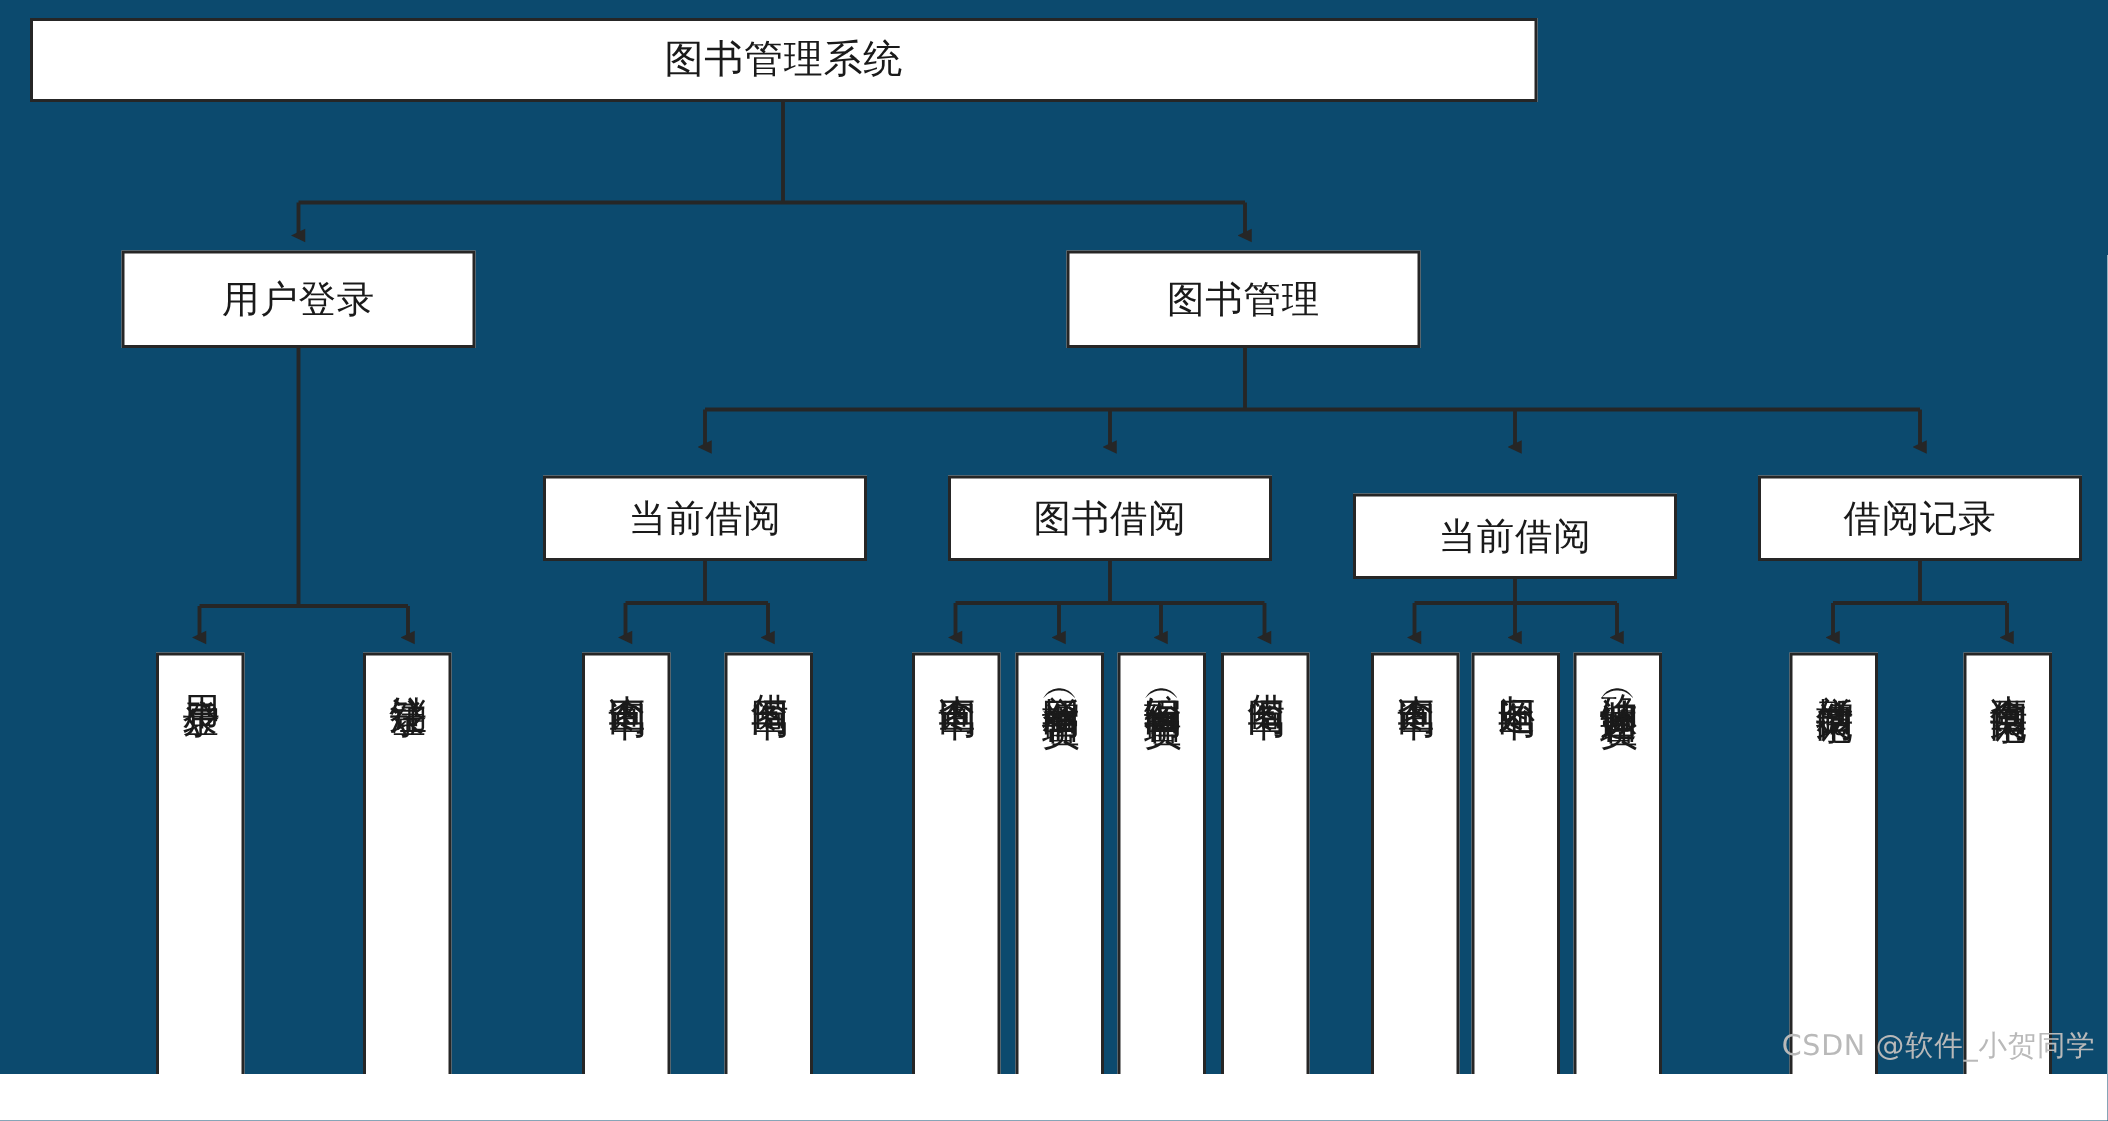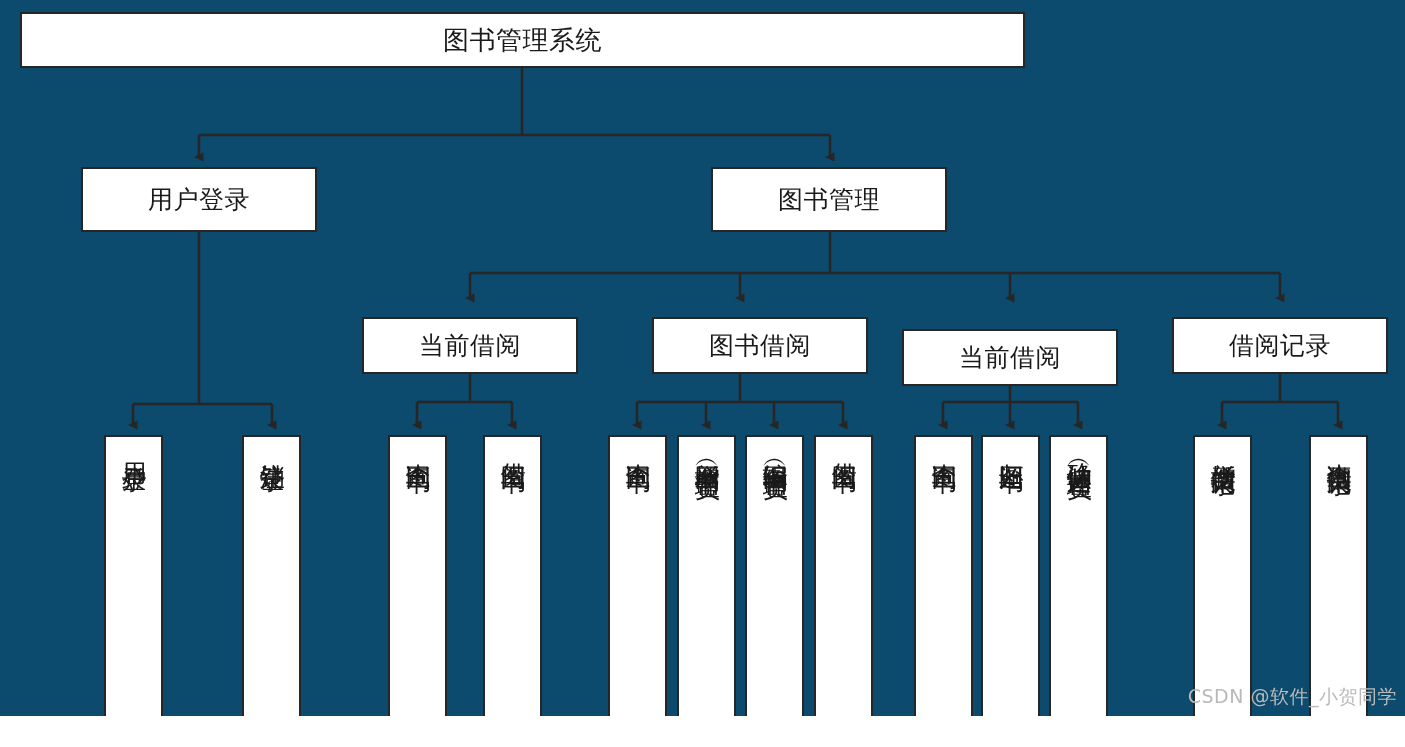--- a/index.html
+++ b/index.html
@@ -135,21 +135,21 @@
   <div class="node h" style="left:81px; top:167px; width:236px; height:65px;">
     <span class="label">用户登录</span>
   </div>
   <div class="node h" style="left:711px; top:167px; width:236px; height:65px;">
     <span class="label">图书管理</span>
   </div>
 
   <div class="node h" style="left:362px; top:317px; width:216px; height:57px;">
     <span class="label">当前借阅</span>
   </div>
-  <div class="node h" style="left:652px; top:317px; width:216px; height:57px;">
+  <div class="node h" style="left:632px; top:317px; width:216px; height:57px;">
     <span class="label">图书借阅</span>
   </div>
   <div class="node h" style="left:902px; top:317px; width:216px; height:57px;margin-top:12px;">
     <span class="label">当前借阅</span>
   </div>
   <div class="node h" style="left:1172px; top:317px; width:216px; height:57px;">
     <span class="label">借阅记录</span>
   </div>
 
   <div class="node v" style="left:104px; top:435px; width:59px; height:299px;">

